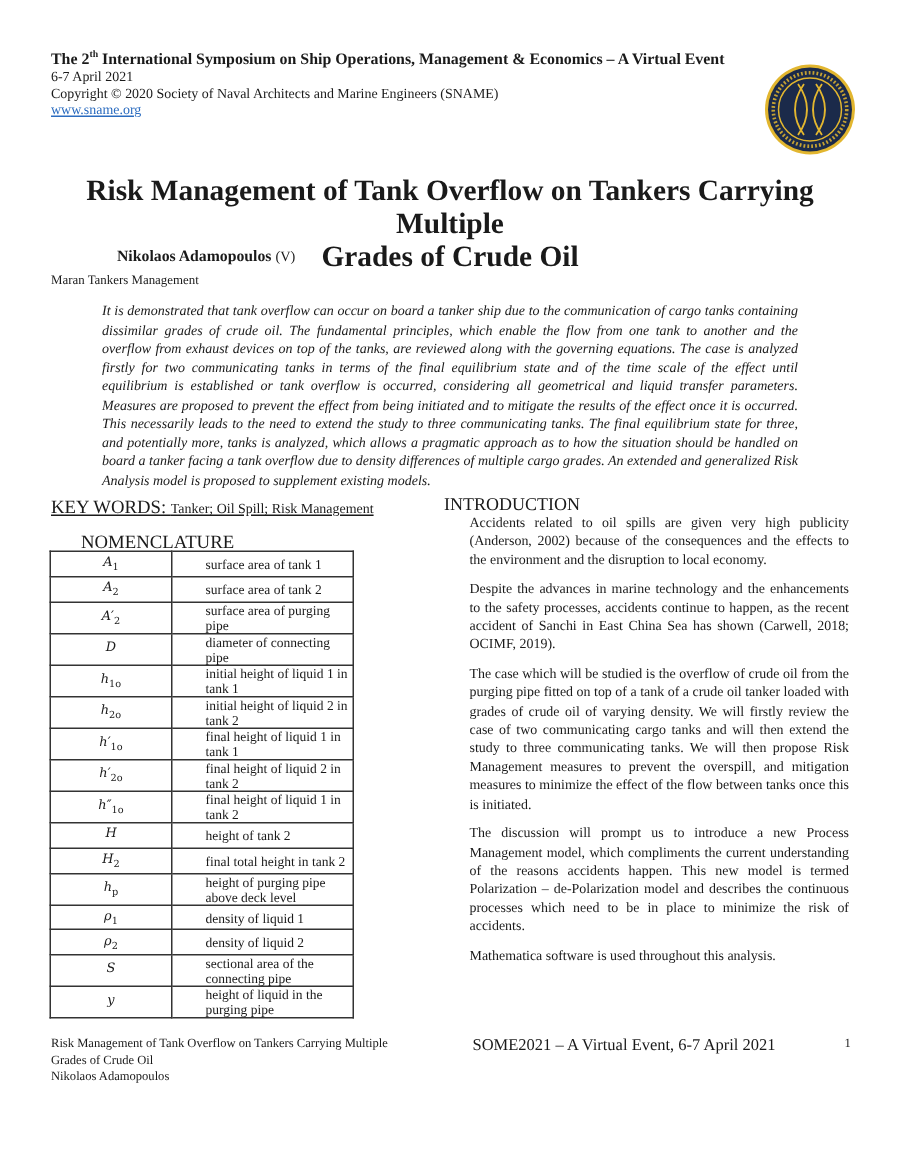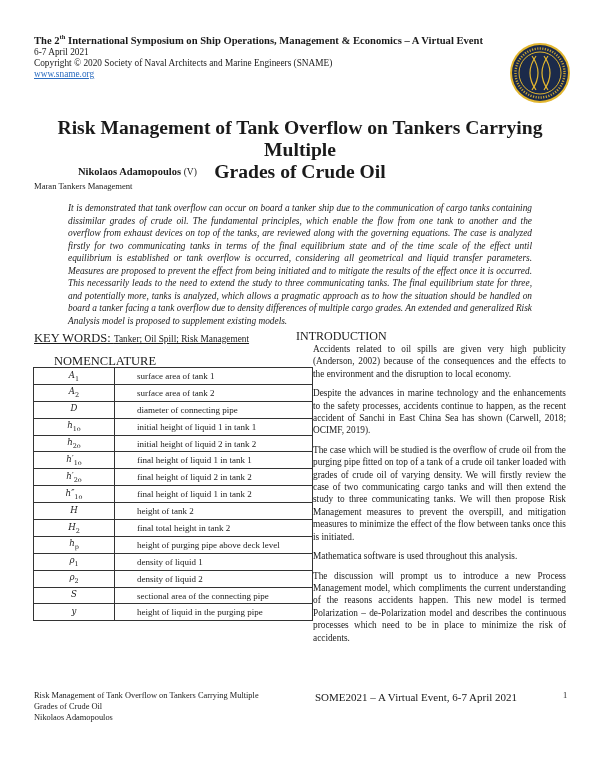--- a/index.html
+++ b/index.html
@@ -18,21 +18,21 @@
   .author { left: 34px; top: 166px; font-size: 10.5px; font-weight: bold; margin-left: 44px; }
   .author .role { font-weight: normal; font-size: 9.5px; }
   .affil { left: 34px; top: 181px; font-size: 8.6px; }
 
   .abstract { left: 68px; width: 464px; top: 202px; font-style: italic; font-size: 9.35px; line-height: 12.55px; text-align: justify; }
 
   .kw { left: 34px; top: 331px; font-size: 12.5px; white-space: nowrap; text-decoration: underline; }
   .kw .kw-vals { font-size: 9.3px; }
   .nom-h { left: 34px; top: 354px; font-size: 12.5px; margin-left: 20px; }
 
-  table.nom { position: absolute; left: 33px; top: 367px; width: 280px; border-collapse: collapse; }
+  table.nom { position: absolute; left: 33px; top: 367px; width: 203px; border-collapse: collapse; }
   table.nom td { border: 1px solid #333; height: 15.9px; padding: 0; font-size: 9px; }
   table.nom td.sym { width: 80px; text-align: center; font-style: italic; font-family: "DejaVu Serif", serif; font-size: 8.6px; }
   table.nom td.def { padding-left: 22px; }
   table.nom sub { font-size: 6.5px; font-style: normal; }
 
   .intro-h { left: 296px; top: 329px; font-size: 12px; }
   .intro { left: 313px; width: 253px; top: 343px; font-size: 9.3px; line-height: 12.4px; text-align: justify; }
   .intro p { margin: 0 0 7px 0; }
 
   .foot-l { left: 34px; top: 691px; font-size: 8.4px; line-height: 10.8px; width: 245px; }
@@ -74,20 +74,24 @@
 <div class="abs nom-h">NOMENCLATURE</div>
 <table class="nom">
   <tbody id="nom-body">
       <tr>
         <td class="sym"><span>A</span><span></span><sub>1</sub></td>
         <td class="def">surface area of tank 1</td>
       </tr>
       <tr>
         <td class="sym"><span>A</span><span></span><sub>2</sub></td>
         <td class="def">surface area of tank 2</td>
+      </tr>
+      <tr>
+        <td class="sym"><span>A</span><span>′</span><sub>2</sub></td>
+        <td class="def">surface area of purging pipe</td>
       </tr>
       <tr>
         <td class="sym"><span>D</span><span></span><sub></sub></td>
         <td class="def">diameter of connecting pipe</td>
       </tr>
       <tr>
         <td class="sym"><span>h</span><span></span><sub>1o</sub></td>
         <td class="def">initial height of liquid 1 in tank 1</td>
       </tr>
       <tr>
@@ -135,22 +139,22 @@
         <td class="def">height of liquid in the purging pipe</td>
       </tr>
     </tbody>
 </table>
 
 <div class="abs intro-h">INTRODUCTION</div>
 <div class="abs intro">
   <p>Accidents related to oil spills are given very high publicity (Anderson, 2002) because of the consequences and the effects to the environment and the disruption to local economy.</p>
   <p>Despite the advances in marine technology and the enhancements to the safety processes, accidents continue to happen, as the recent accident of Sanchi in East China Sea has shown (Carwell, 2018; OCIMF, 2019).</p>
   <p>The case which will be studied is the overflow of crude oil from the purging pipe fitted on top of a tank of a crude oil tanker loaded with grades of crude oil of varying density. We will firstly review the case of two communicating cargo tanks and will then extend the study to three communicating tanks. We will then propose Risk Management measures to prevent the overspill, and mitigation measures to minimize the effect of the flow between tanks once this is initiated.</p>
+  <p>The discussion will prompt us to introduce a new Process Management model, which compliments the current understanding of the reasons accidents happen. This new model is termed Polarization – de-Polarization model and describes the continuous processes which need to be in place to minimize the risk of accidents.</p>
   <p>Mathematica software is used throughout this analysis.</p>
-  <p>The discussion will prompt us to introduce a new Process Management model, which compliments the current understanding of the reasons accidents happen. This new model is termed Polarization – de-Polarization model and describes the continuous processes which need to be in place to minimize the risk of accidents.</p>
 </div>
 
 <div class="abs foot-l">
   <div>Risk Management of Tank Overflow on Tankers Carrying Multiple</div>
   <div>Grades of Crude Oil</div>
   <div>Nikolaos Adamopoulos</div>
 </div>
 <div class="abs foot-c">SOME2021 – A Virtual Event, 6-7 April 2021</div>
 <div class="abs foot-r">1</div>
 

